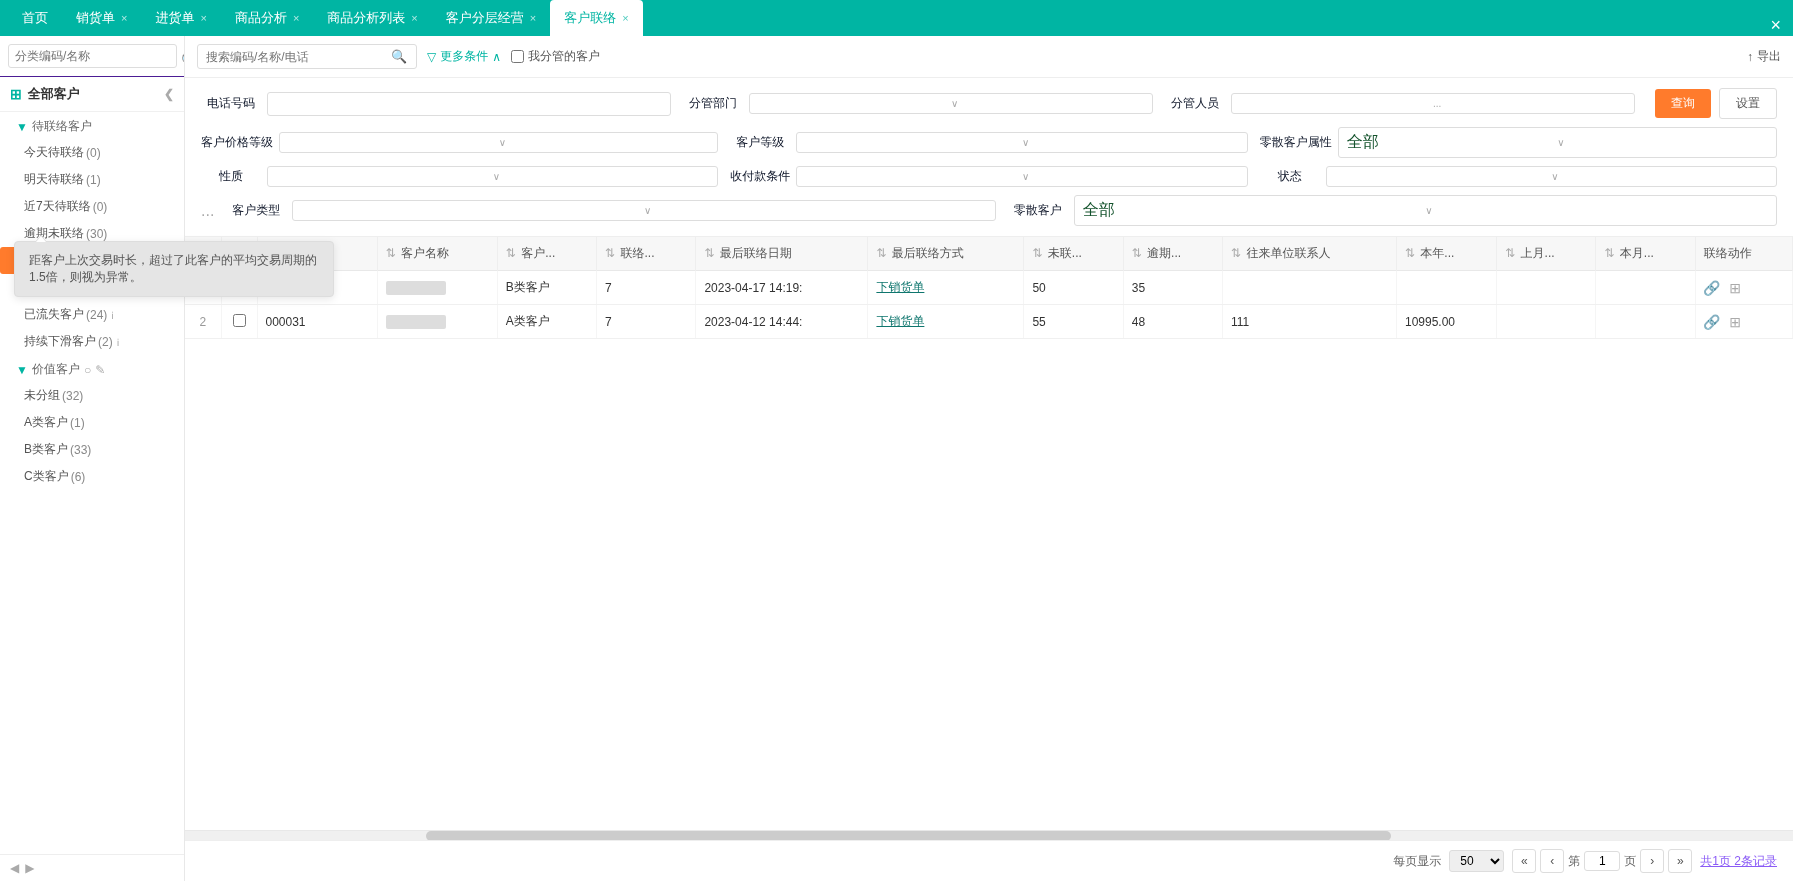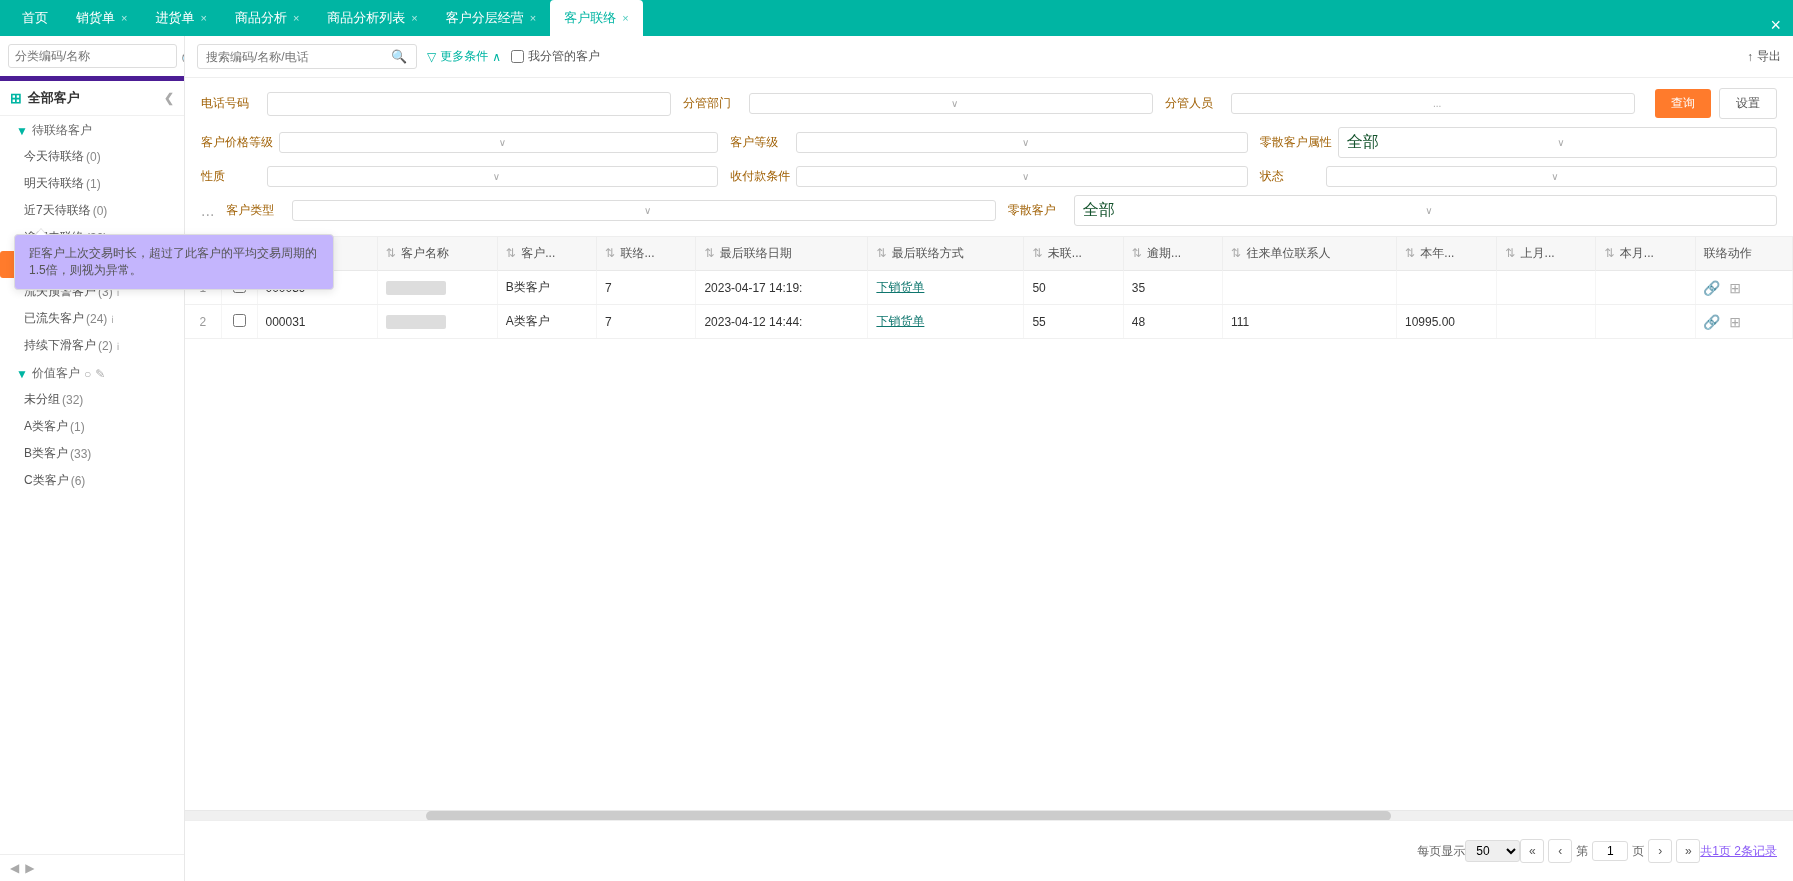--- a/index.html
+++ b/index.html
@@ -29,21 +29,21 @@
     .main-layout {
       display: flex; height: calc(100vh - 36px);
     }
 
     
     .sidebar {
       width: 185px; background: #fff; border-right: 1px solid #e8e8e8;
       display: flex; flex-direction: column; overflow: hidden; flex-shrink: 0;
     }
     .sidebar-search {
-      padding: 8px; border-bottom: 5px solid #4c1d95; display: flex; align-items: flex-end; gap: 4px;
+      padding: 8px; border-bottom: 1px solid #4c1d95; display: flex; align-items: flex-end; gap: 4px;
     }
     .sidebar-search input {
       flex: 1; border: 1px solid #ddd; border-radius: 3px; padding: 4px 6px; font-size: 12px; outline: none;
     }
     .sidebar-search .search-btn {
       color: #aaa; cursor: pointer; font-size: 14px;
     }
     .sidebar-section {
       overflow-y: auto; flex: 1;
     }
@@ -110,21 +110,21 @@
       background: #fff; padding: 10px 16px; border-bottom: 1px solid #eee;
     }
     .filter-row {
       display: flex; align-items: center; gap: 12px; margin-bottom: 8px;
     }
     .filter-row:last-child { margin-bottom: 0; }
     .filter-cell {
       display: flex; align-items: center; gap: 6px; flex: 1;
     }
     .filter-label {
-      color: #a16207; font-size: 12px; white-space: nowrap; min-width: 60px; text-align: left;
+      color: #0f172a; font-size: 12px; white-space: nowrap; min-width: 60px; text-align: center;
     }
     .filter-input {
       flex: 1; border: 1px solid #ddd; border-radius: 3px; padding: 4px 8px;
       font-size: 12px; outline: none; color: #333;
     }
     .filter-select-wrap {
       flex: 1; display: flex; align-items: center; border: 1px solid #ddd;
       border-radius: 3px; padding: 4px 8px; background: #fff; cursor: pointer; position: relative;
     }
     .filter-select-wrap span { flex: 1; font-size: 16px; color: #14532d; }
@@ -166,41 +166,41 @@
     .link-text { color: #0f766e; text-decoration: underline; cursor: pointer; }
     .blurred-text {
       background: #ddd; border-radius: 2px; display: inline-block;
       width: 60px; height: 14px; vertical-align: middle;
     }
     .action-icons { display: flex; gap: 8px; align-items: center; }
     .action-icon { color: #aaa; cursor: pointer; font-size: 14px; }
 
     
     .tooltip-box {
-      position: absolute; left: 14px; top: 234px; z-index: 100;
-      background: #c4b5fd; border: 1px solid #ddd; border-radius: 4px;
+      position: absolute; left: 14px; top: 241px; z-index: 100;
+      background: #e5e5e5; border: 1px solid #ddd; border-radius: 4px;
       padding: 10px 14px; font-size: 12px; color: #555;
       max-width: 320px; box-shadow: 0 2px 8px rgba(0,0,0,0.1);
     }
     .tooltip-box::before {
       content: ''; position: absolute; top: -7px; left: 20px;
       border-left: 6px solid transparent; border-right: 6px solid transparent;
       border-bottom: 7px solid #ddd;
     }
     .tooltip-box::after {
       content: ''; position: absolute; top: -6px; left: 21px;
       border-left: 5px solid transparent; border-right: 5px solid transparent;
       border-bottom: 6px solid #fff;
     }
 
     
     .pagination-bar {
       background: #fff; border-top: 1px solid #eee;
-      padding: 18px 16px; display: flex; align-items: center; justify-content: flex-end;
-      font-size: 12px;
+      padding: 8px 16px; display: flex; align-items: center; justify-content: flex-end;
+      gap: 8px; font-size: 12px;
     }
     .per-page-label { color: #666; }
     .per-page-select {
       border: 1px solid #ddd; border-radius: 3px; padding: 2px 6px;
       font-size: 12px; cursor: pointer;
     }
     .page-nav { display: flex; align-items: center; gap: 4px; }
     .page-btn {
       width: 24px; height: 24px; display: flex; align-items: center; justify-content: center;
       border: 1px solid #ddd; border-radius: 3px; cursor: pointer; color: #555; font-size: 12px;

